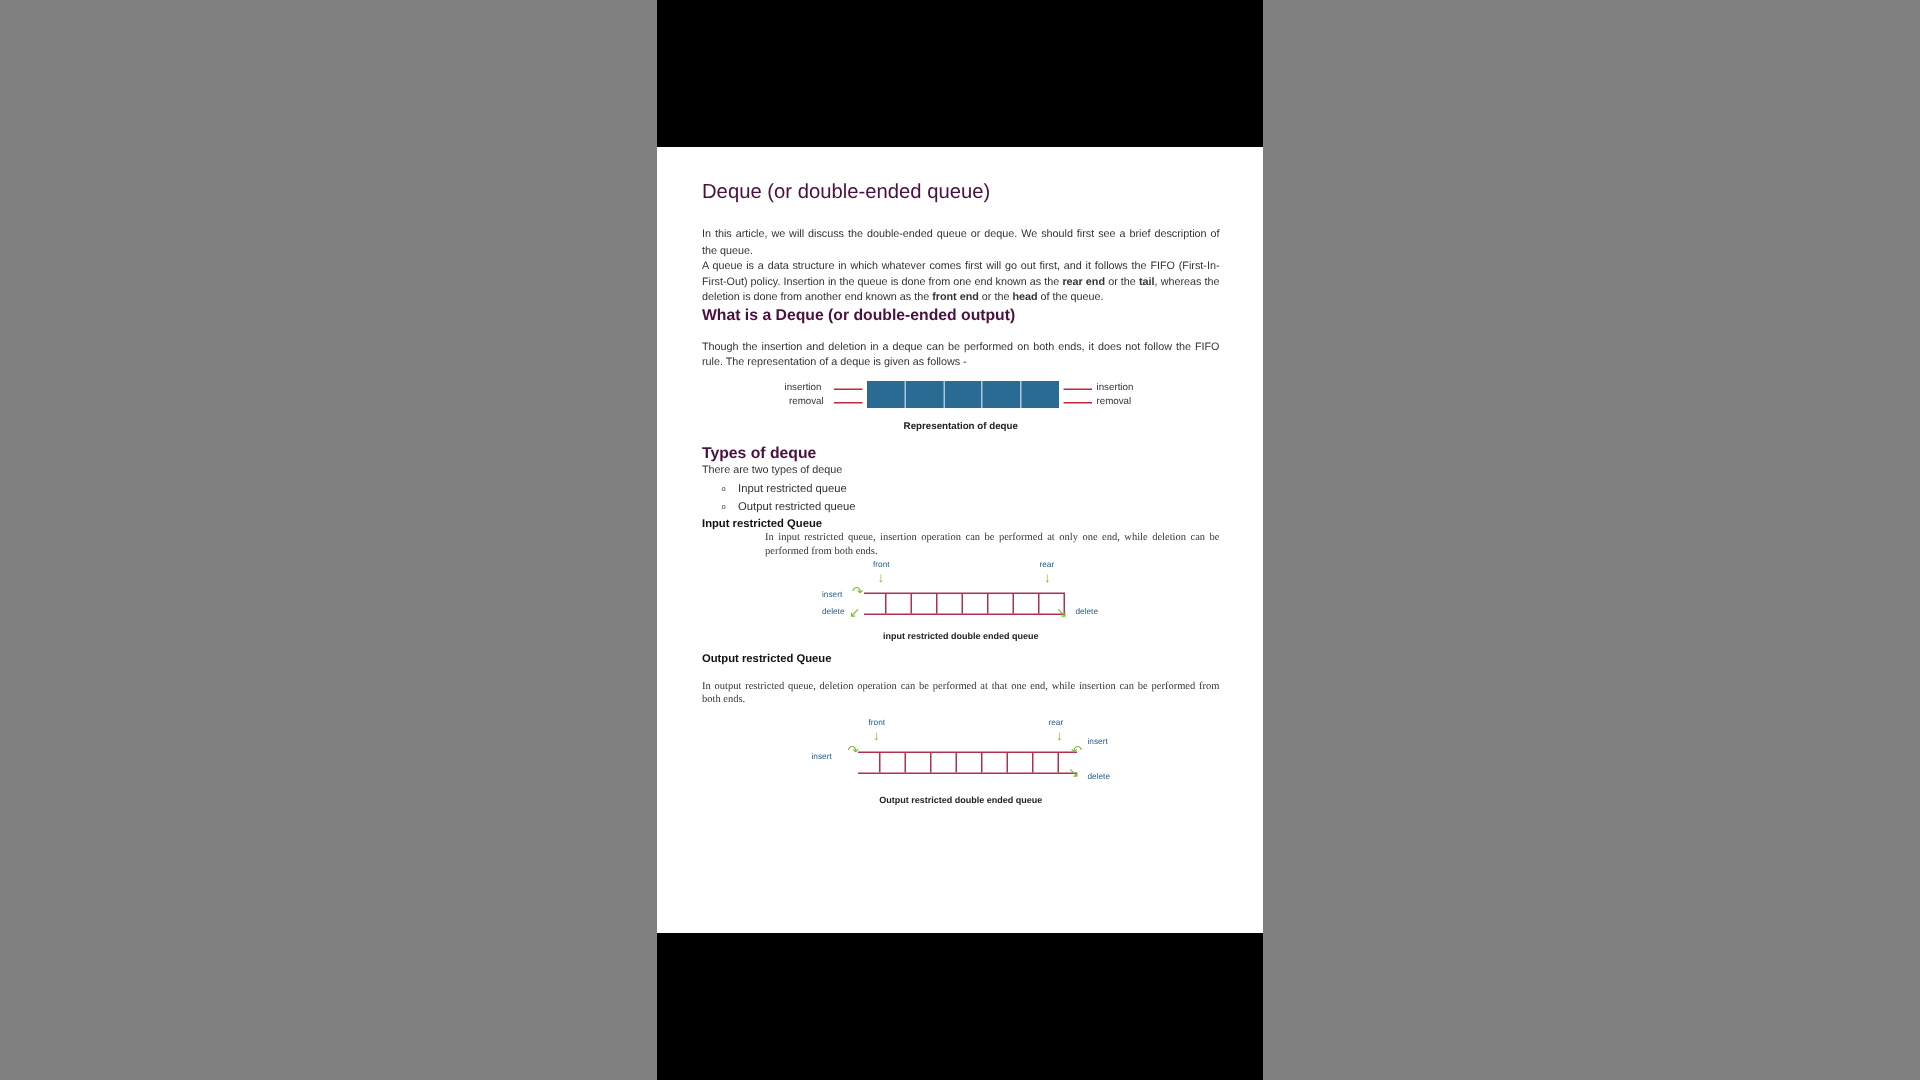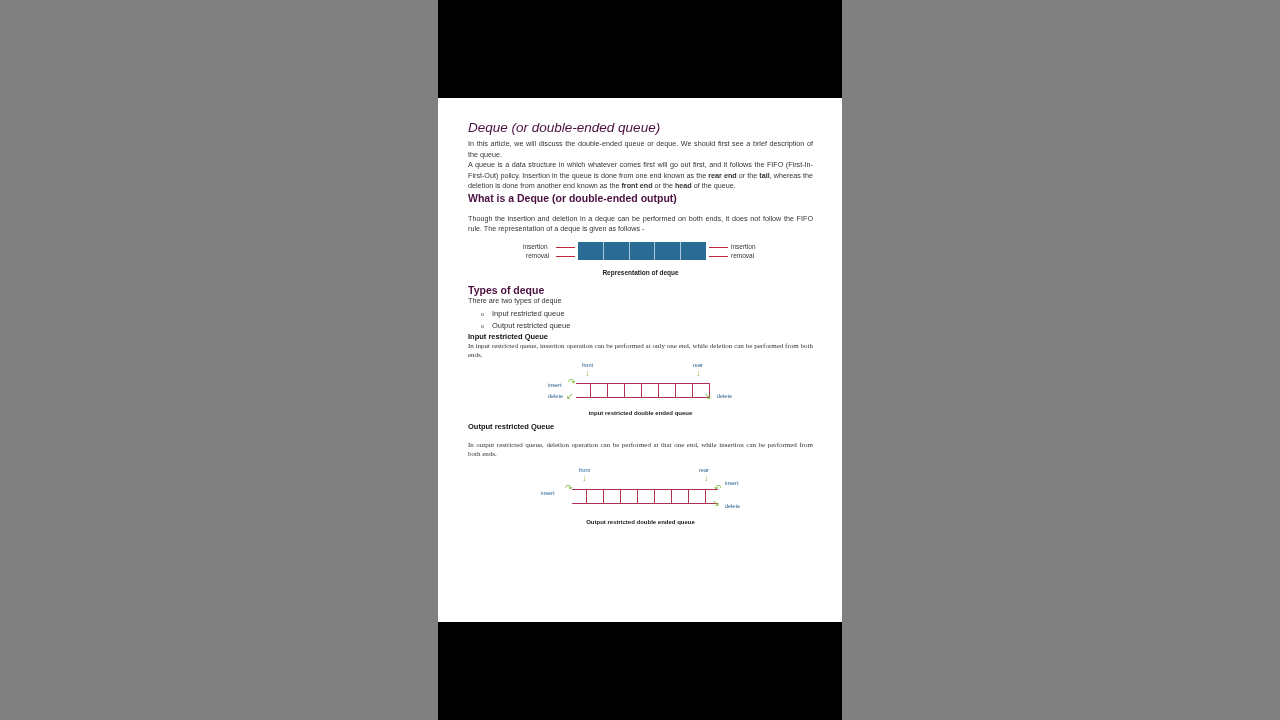--- a/index.html
+++ b/index.html
@@ -1,20 +1,20 @@
 <!DOCTYPE html>
 <html><head>
 <meta charset="utf-8">
 <style>
   html,body{margin:0;padding:0;}
   body{width:1280px;height:720px;background:#808080;position:relative;overflow:hidden;font-family:"Liberation Sans",sans-serif;}
   .video{position:absolute;left:438px;top:0;width:404px;height:720px;background:#000;}
   .page{position:absolute;left:438px;top:98px;width:404px;height:524px;background:#fff;}
   .content{position:absolute;left:30px;top:22px;width:345px;color:#222;}
-  h1{font-size:13.5px;font-weight:normal;color:#4a1040;margin:0 0 3px 0;line-height:16px;font-style:italic;}
+  h1{font-size:13.5px;font-weight:normal;color:#4a1040;margin:0 0 15px 0;line-height:16px;}
   h2{font-size:10.5px;font-weight:bold;color:#4a1040;margin:0;line-height:12px;}
   p{font-size:7.2px;line-height:10.5px;margin:0;text-align:justify;color:#333;}
   .gap{height:10px;}
   .fig{position:relative;margin:0 auto;}
   .deque-fig{height:44px;width:345px;margin-top:5px;}
   .dq{position:absolute;left:110px;top:2px;width:128px;height:18px;background:#2a6b94;display:flex;}
   .dq div{flex:1;border-right:1px solid #a9c8de;}
   .dq div:last-child{border-right:none;}
   .lbl{position:absolute;font-size:6.5px;color:#333;}
   .arr{position:absolute;height:1px;background:#c0283c;}
@@ -65,21 +65,21 @@
     </div>
 
     <h2>Types of deque</h2>
     <p>There are two types of deque</p>
     <ul>
       <li>Input restricted queue</li>
       <li>Output restricted queue</li>
     </ul>
 
     <h3>Input restricted Queue</h3>
-    <p style="font-family:'Liberation Serif',serif;font-size:7px;line-height:9px;">In input restricted queue, insertion operation can be performed at only one end, while deletion can be performed from both ends.</p>
+    <p style="font-family:'Liberation Serif',serif;font-size:7px;line-height:9px;margin-left:42px;">In input restricted queue, insertion operation can be performed at only one end, while deletion can be performed from both ends.</p>
 
     <div class="qfig">
       <span class="small blue" style="left:114px;top:2px;">front</span>
       <span class="garr" style="left:117px;top:9px;">↓</span>
       <span class="small blue" style="left:225px;top:2px;">rear</span>
       <span class="garr" style="left:228px;top:9px;">↓</span>
       <span class="small blue" style="left:80px;top:22px;">insert</span>
       <span class="garr" style="left:100px;top:18px;">↷</span>
       <span class="small blue" style="left:80px;top:33px;">delete</span>
       <span class="garr" style="left:98px;top:32px;">↙</span>

